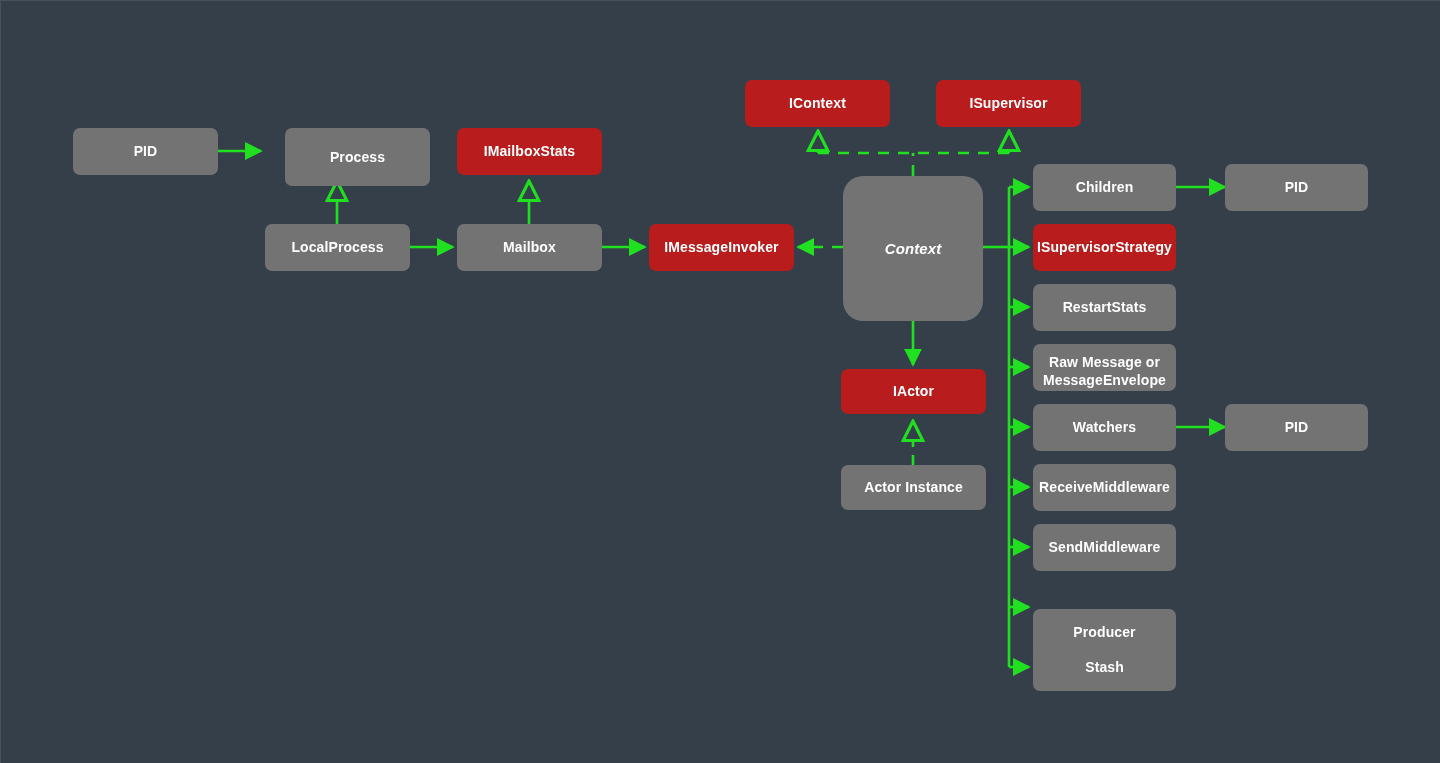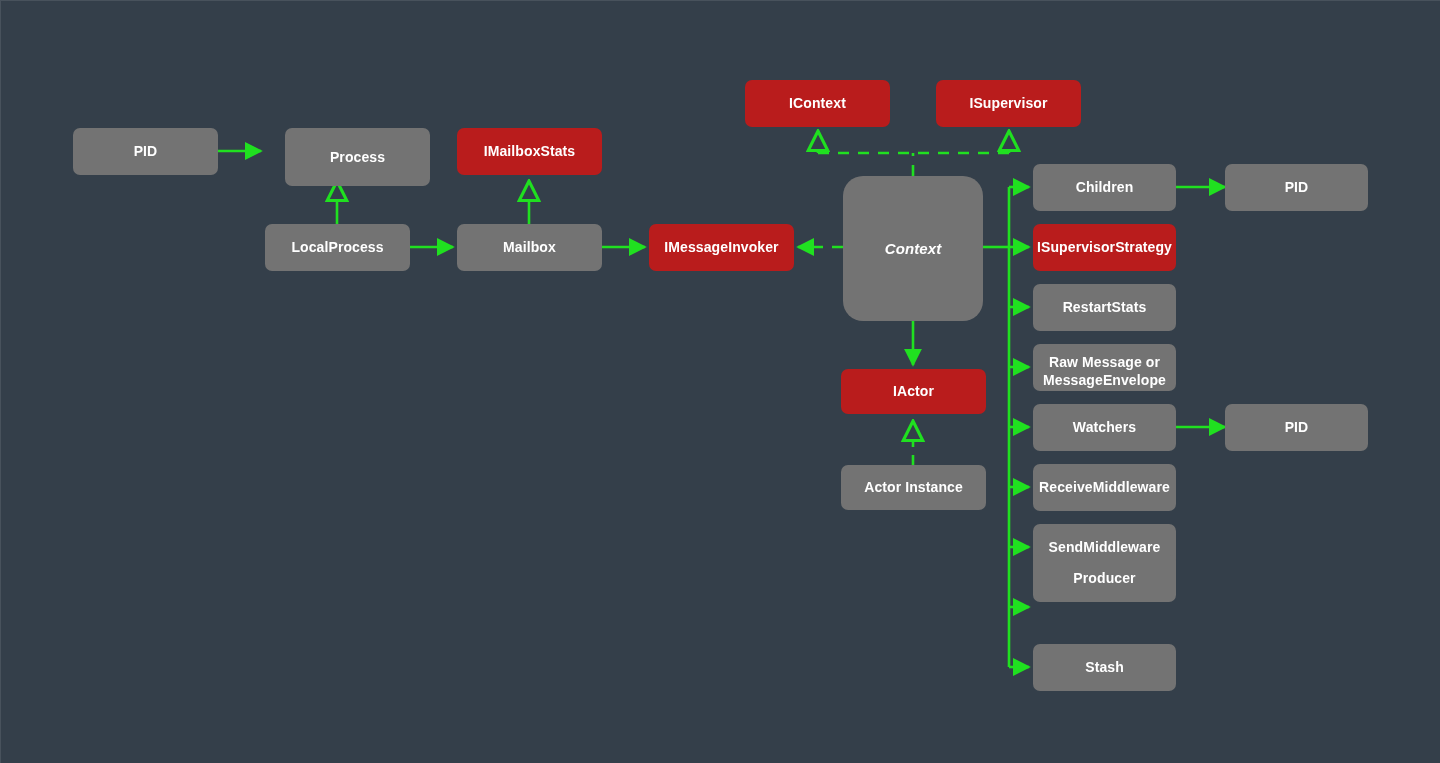--- a/index.html
+++ b/index.html
@@ -168,21 +168,21 @@
       </div>
       <div class="node blue" style="left: 1032px; top: 403px; width: 143px; height: 47px;">
         <span style="white-space: pre-line;">Watchers</span>
       </div>
       <div class="node blue" style="left: 1032px; top: 463px; width: 143px; height: 47px;">
         <span style="white-space: pre-line;">ReceiveMiddleware</span>
       </div>
       <div class="node blue" style="left: 1032px; top: 523px; width: 143px; height: 47px;">
         <span style="white-space: pre-line;">SendMiddleware</span>
       </div>
-      <div class="node blue" style="left: 1032px; top: 554px; width: 143px; height: 47px;">
+      <div class="node blue" style="left: 1032px; top: 608px; width: 143px; height: 47px;">
         <span style="white-space: pre-line;">Producer</span>
       </div>
       <div class="node blue" style="left: 1032px; top: 643px; width: 143px; height: 47px;">
         <span style="white-space: pre-line;">Stash</span>
       </div>
       <div class="node blue" style="left: 1224px; top: 163px; width: 143px; height: 47px;">
         <span style="white-space: pre-line;">PID</span>
       </div>
       <div class="node blue" style="left: 1224px; top: 403px; width: 143px; height: 47px;">
         <span style="white-space: pre-line;">PID</span>

